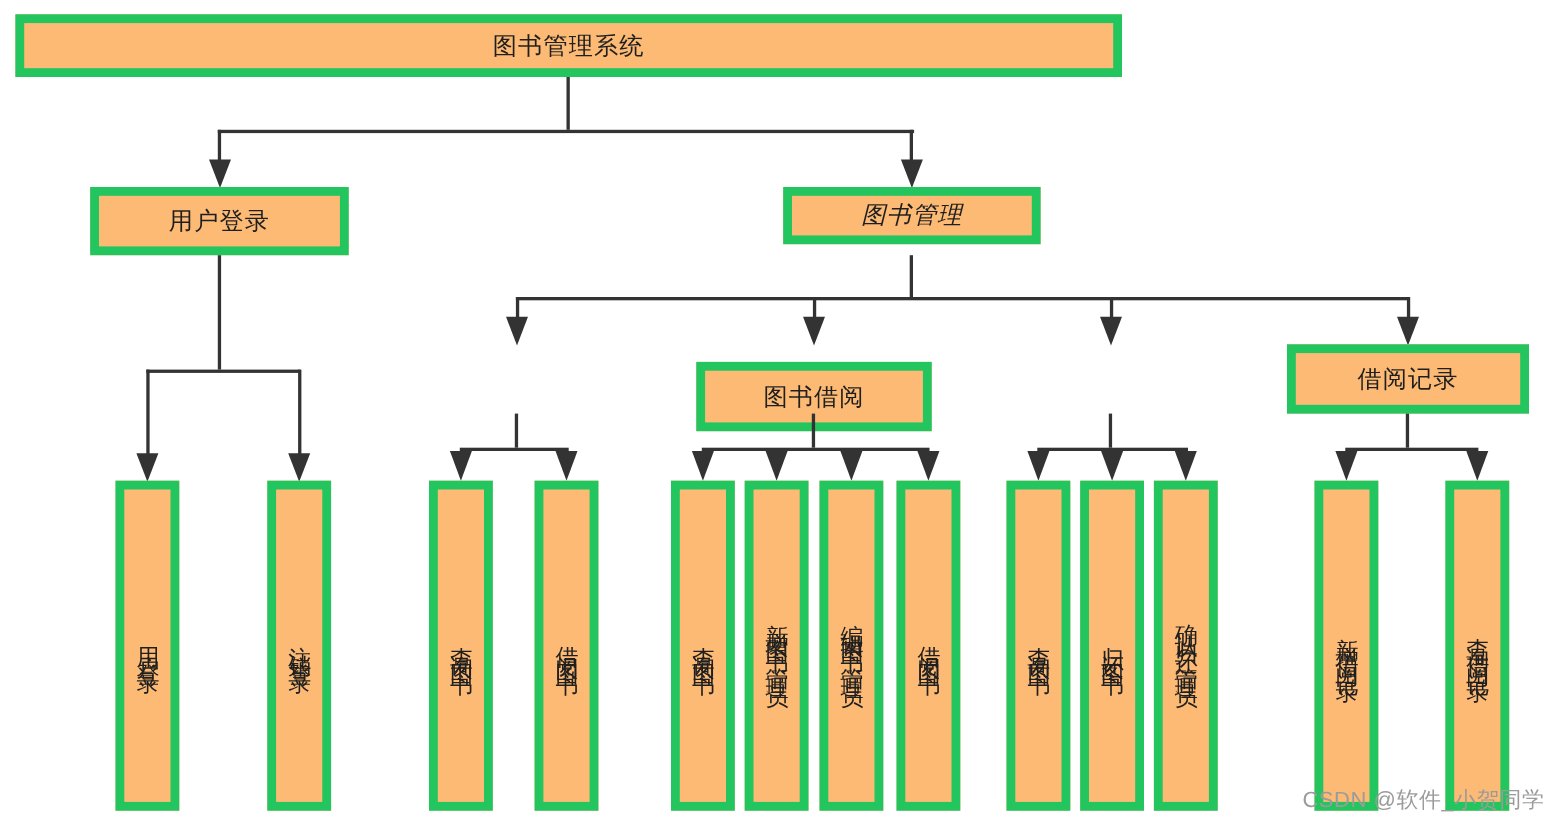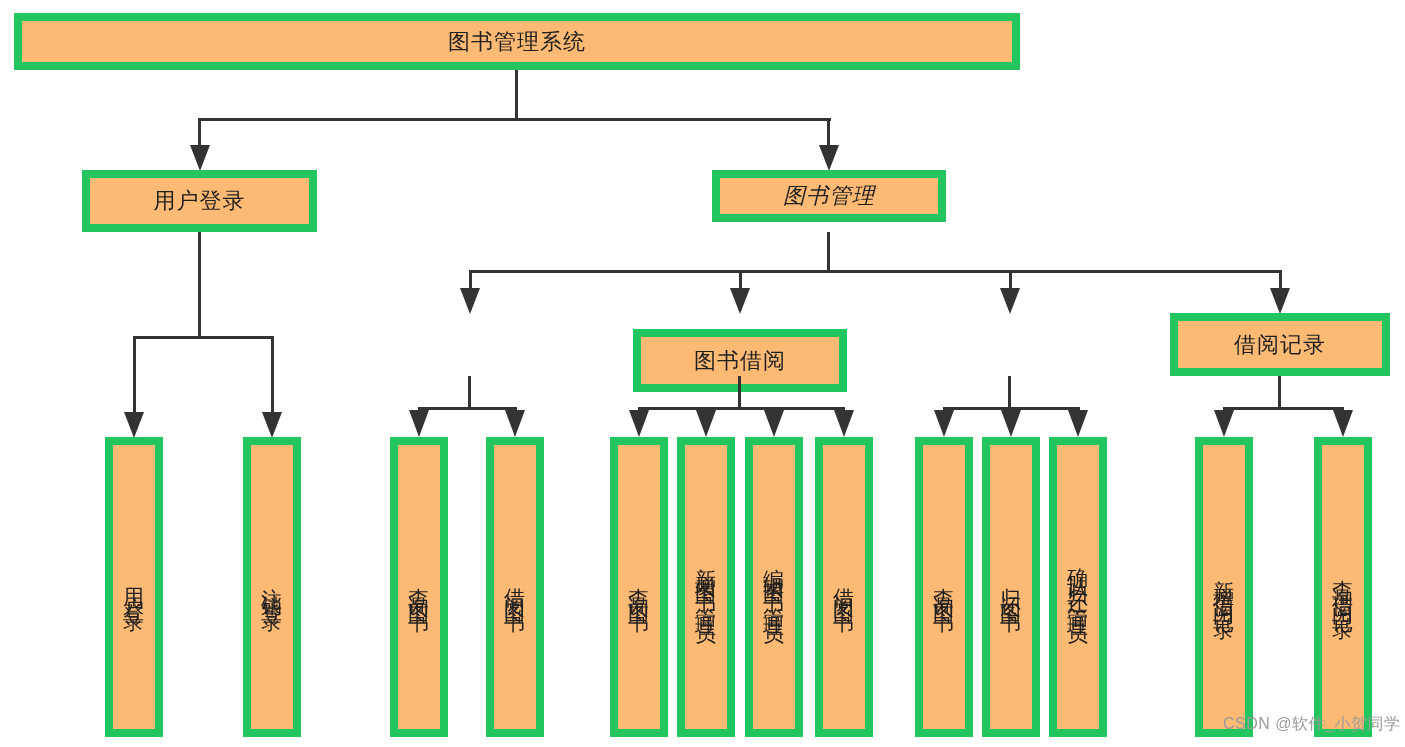--- a/index.html
+++ b/index.html
@@ -41,23 +41,23 @@
   .arrow{
     position:absolute;
     width:0;height:0;
     border-left:10px solid transparent;
     border-right:10px solid transparent;
     border-top:26px solid #333333;
   }
   .arrow.t27{border-top-width:27px;}
   #watermark{
     position:absolute;
-    left:1223px;
+    left:1184px;
     top:714px;
-    font-size:16px;
+    font-size:20px;
     color:#9b9b9b;
     letter-spacing:0.5px;
     white-space:nowrap;
   }
 </style>
 </head>
 <body>
 
 <div id="canvas">
 

